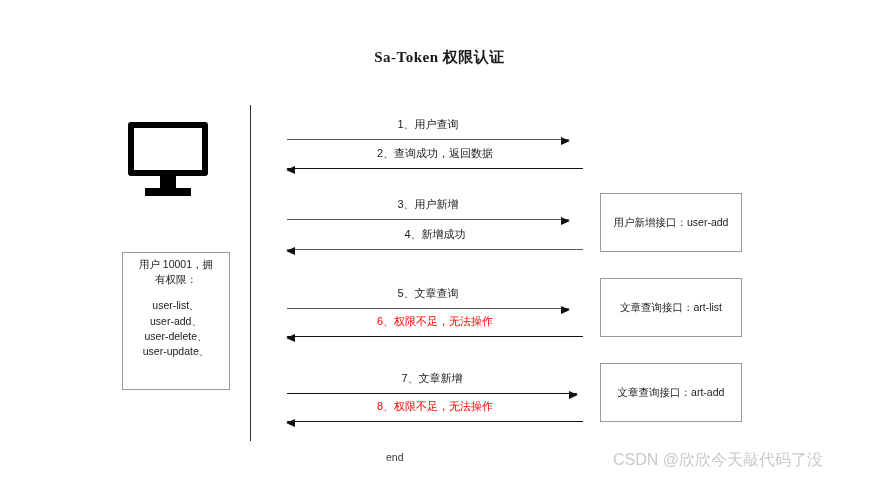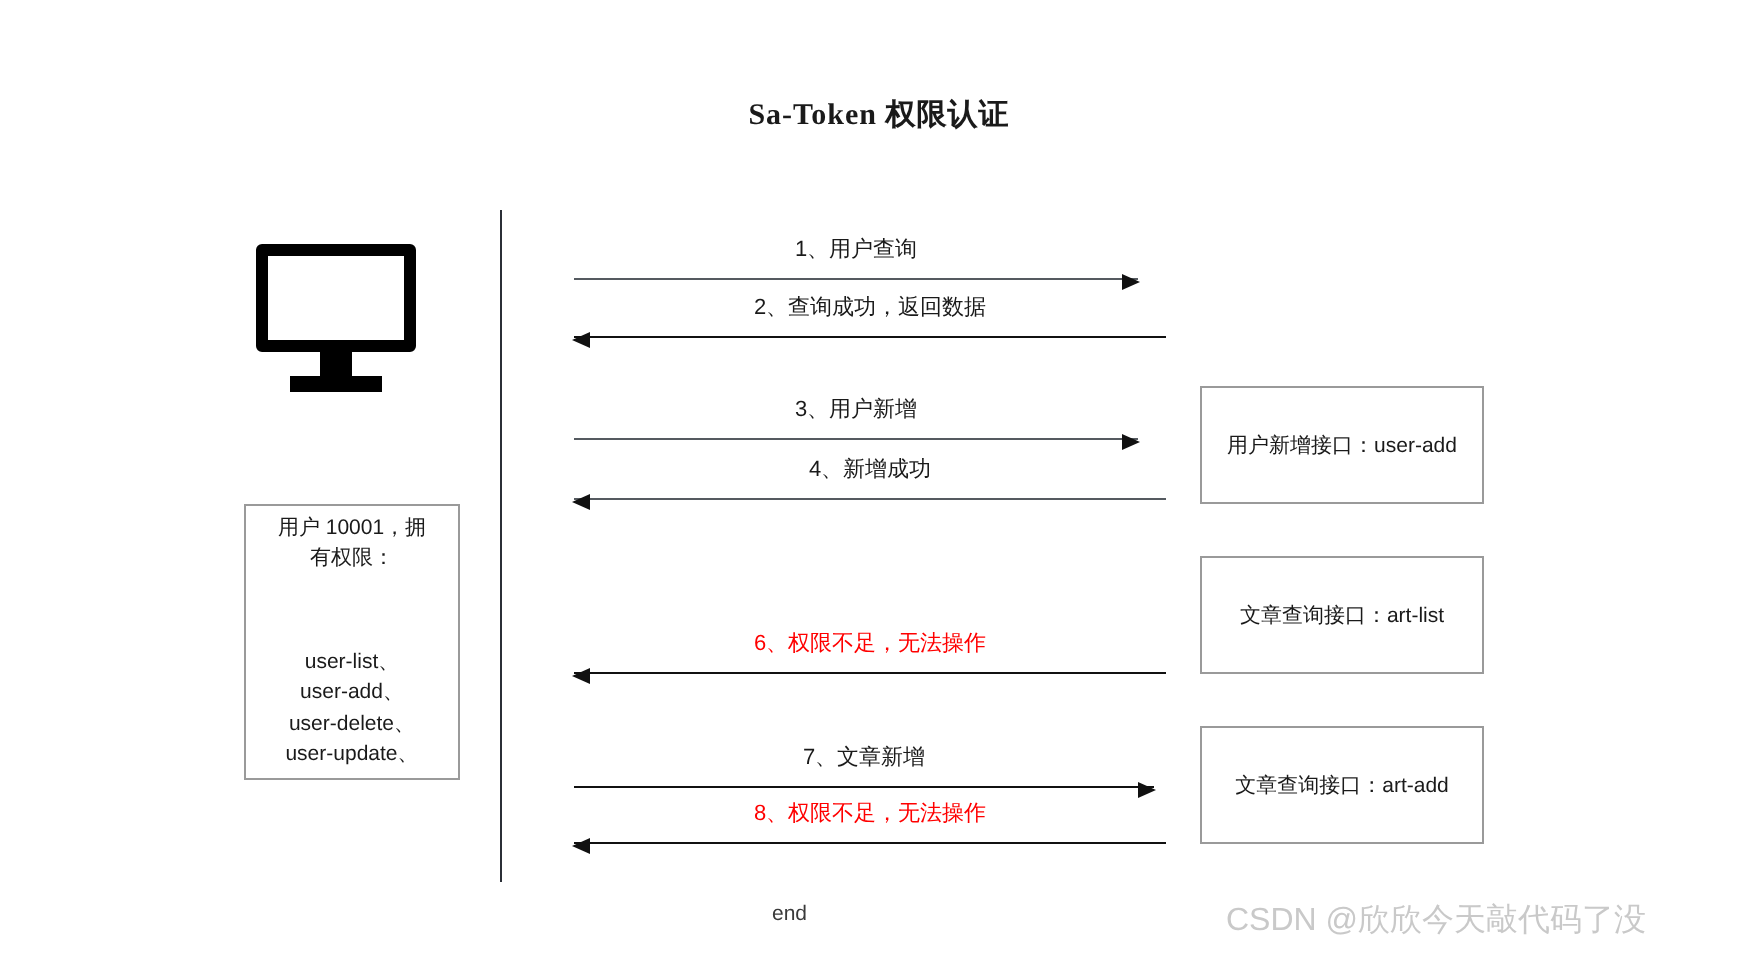--- a/index.html
+++ b/index.html
@@ -74,21 +74,21 @@
     left: 122px;
     top: 252px;
     width: 108px;
     height: 138px;
     border: 1px solid #9a9a9a;
     background: #ffffff;
     box-sizing: border-box;
     display: flex;
     flex-direction: column;
     align-items: center;
-    justify-content: space-between;
+    justify-content: flex-start;
     font-size: 10.5px;
     color: #1a1a1a;
     line-height: 1.45;
     text-align: center;
     padding: 4px 6px;
   }
   .note-head {
     text-align: center;
     margin-bottom: 11px;
   }
@@ -241,20 +241,25 @@
     <div class="msg-line"></div>
     <div class="arrow-head"></div>
   </div>
 
   <div class="msg to-left" style="top:237px; width:296px;">
     <div class="msg-label">4、新增成功</div>
     <div class="msg-line"></div>
     <div class="arrow-head"></div>
   </div>
 
+  <div class="msg to-right" style="top:296px; width:282px;">
+    <div class="msg-label">5、文章查询</div>
+    <div class="msg-line"></div>
+    <div class="arrow-head"></div>
+  </div>
 
   <div class="msg to-left dark red" style="top:324px; width:296px;">
     <div class="msg-label">6、权限不足，无法操作</div>
     <div class="msg-line"></div>
     <div class="arrow-head"></div>
   </div>
 
   <div class="msg to-right dark" style="top:381px; width:290px;">
     <div class="msg-label">7、文章新增</div>
     <div class="msg-line"></div>

